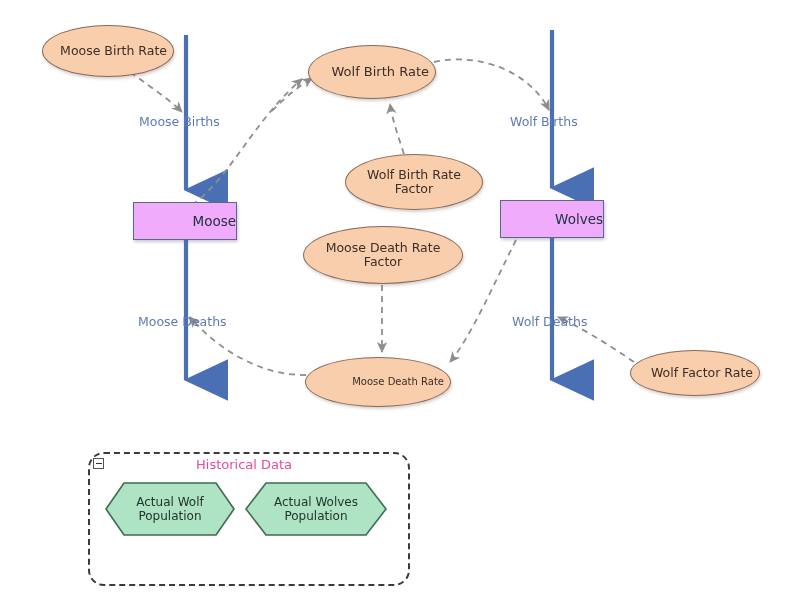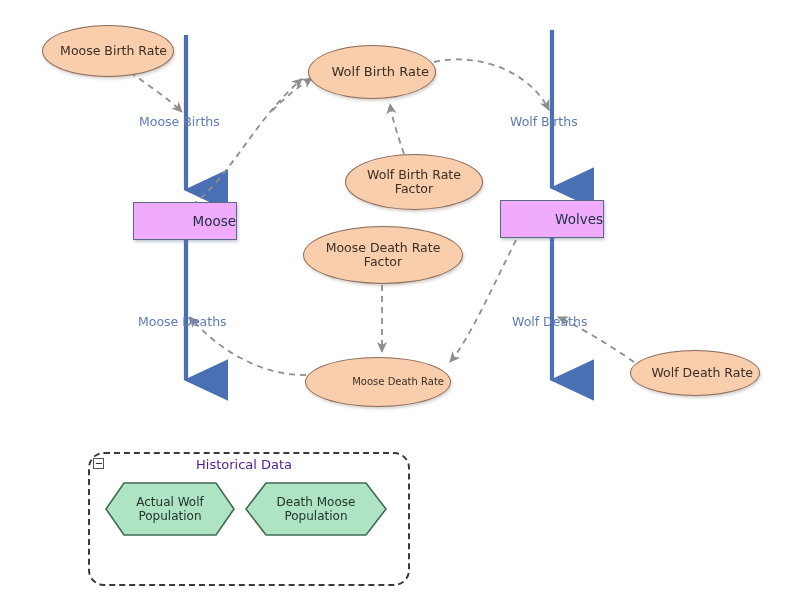--- a/index.html
+++ b/index.html
@@ -56,21 +56,21 @@
     pointer-events: none;
   }
   .group-box {
     position: absolute;
     border: 2.2px dashed #3a3a3a;
     border-radius: 16px;
     background: transparent;
   }
   .group-title {
     position: absolute;
-    color: #4c1d95;
+    color: #ec4899;
     white-space: nowrap;
   }
   .group-collapse {
     position: absolute;
     width: 11px;
     height: 11px;
     border: 1.4px solid #555;
     background: #fdfdfd;
     box-sizing: border-box;
   }
@@ -158,21 +158,21 @@
 
   <div class="node aux-ellipse" style="left:303px; top:226px; width:160px; height:58px; font-size:12.5px;">
     <span>Moose Death Rate Factor</span>
   </div>
 
   <div class="node aux-ellipse" style="left:305px; top:357px; width:146px; height:50px; font-size:10px;">
     <span>Moose Death Rate</span>
   </div>
 
   <div class="node aux-ellipse" style="left:630px; top:350px; width:130px; height:46px; font-size:12.5px;">
-    <span>Wolf Death Rate</span>
+    <span>Wolf Factor Rate</span>
   </div>
 
   <div class="flow-label" style="left:139px; top:114px; font-size:12.5px;">Moose Births</div>
   <div class="flow-label" style="left:138px; top:314px; font-size:12.5px;">Moose Deaths</div>
   <div class="flow-label" style="left:510px; top:114px; font-size:12.5px;">Wolf Births</div>
   <div class="flow-label" style="left:512px; top:314px; font-size:12.5px;">Wolf Deaths</div>
 
   <div class="group-box" style="left:88px; top:452px; width:318px; height:130px;"></div>
   <div class="group-collapse" style="left:93px; top:458px;"></div>
   <div class="group-title" style="left:196px; top:457px; font-size:13px;">Historical Data</div>
@@ -185,18 +185,18 @@
       <span>Actual Wolf</span>
       <span>Population</span>
     </div>
   </div>
 
   <div class="hex-wrap" style="left:244px; top:481px; width:144px; height:56px;">
     <svg width="144" height="56" viewBox="0 0 144 56" xmlns="http://www.w3.org/2000/svg">
       <polygon points="22,2 122,2 142,28 122,54 22,54 2,28" fill="#aee3c4" stroke="#3f6b53" stroke-width="1.6"></polygon>
     </svg>
     <div class="hex-label" style="font-size:12px;">
-      <span>Death Moose</span>
+      <span>Actual Wolves</span>
       <span>Population</span>
     </div>
   </div>
 
 </div>
 
 </body></html>

